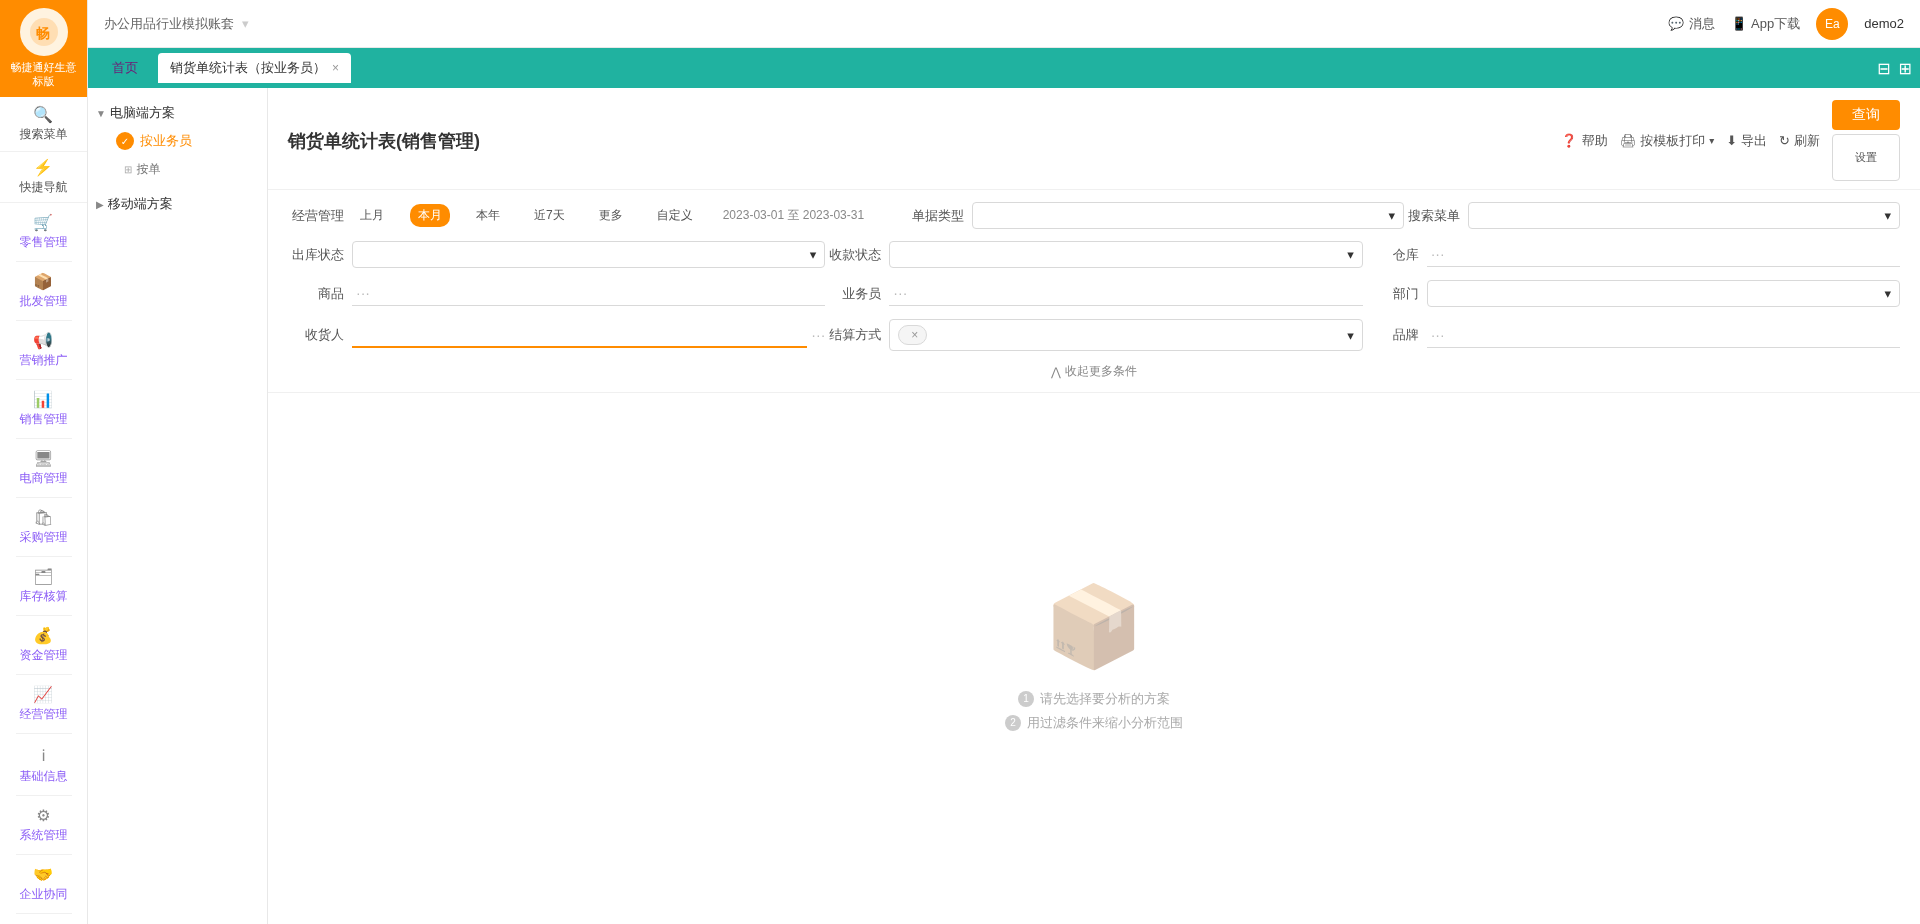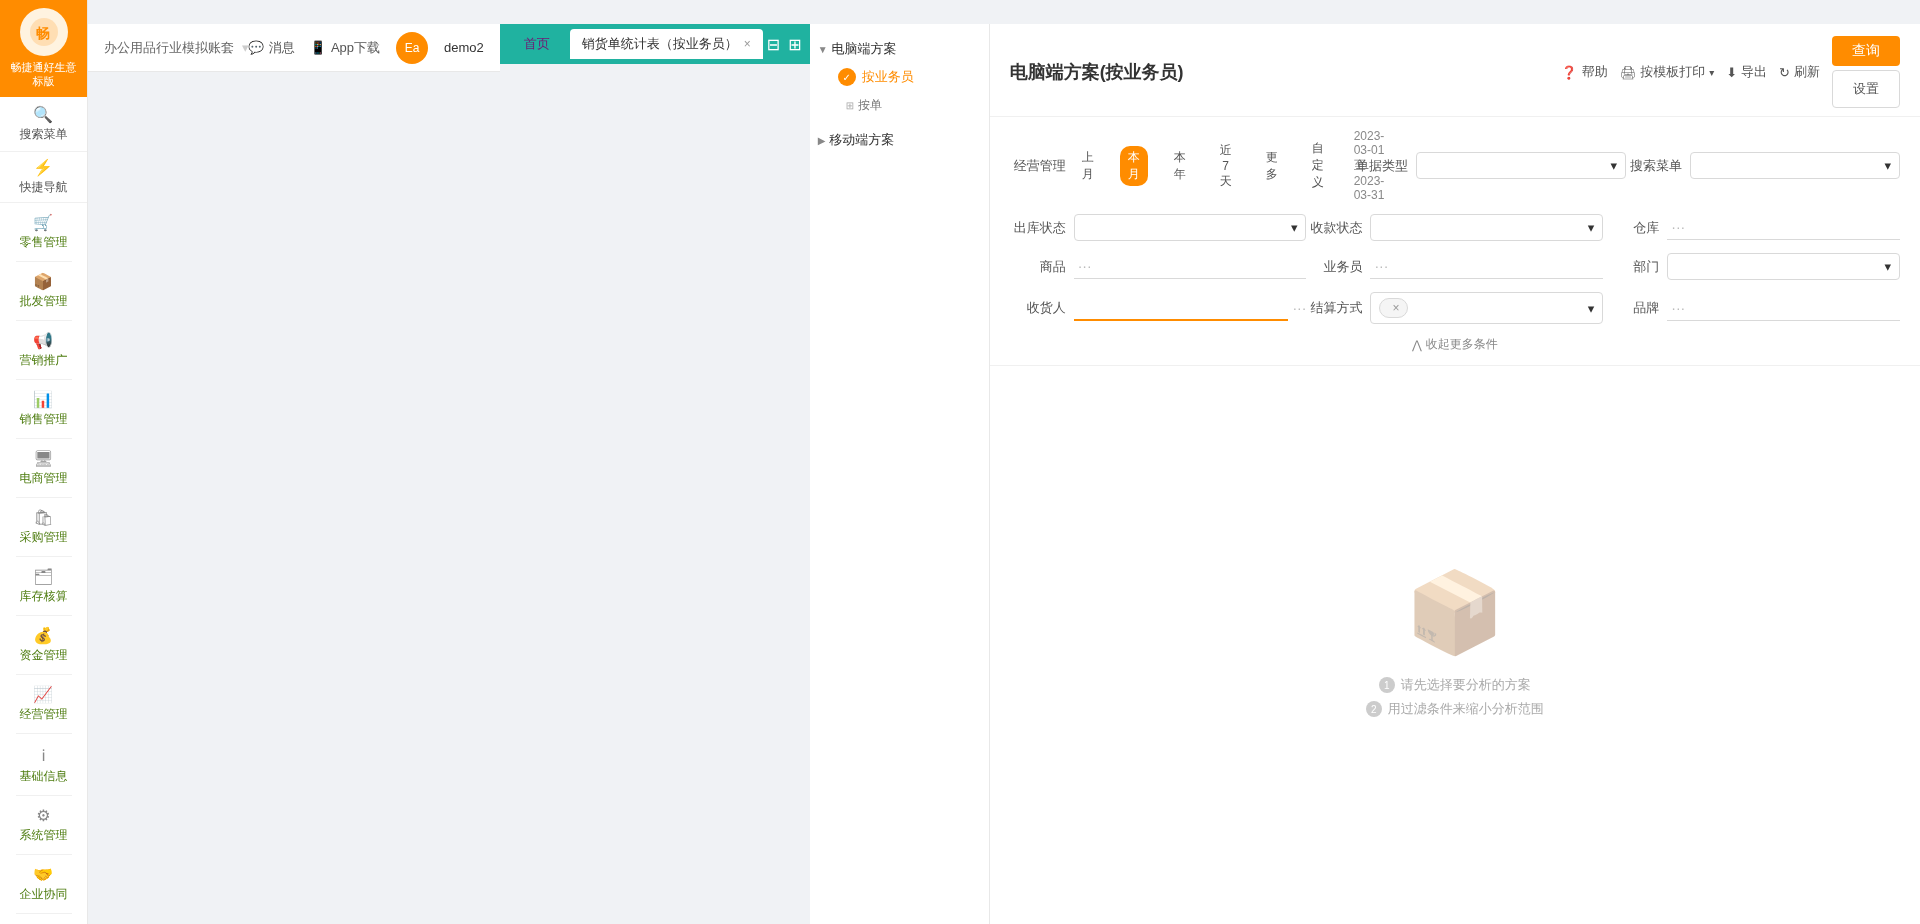--- a/index.html
+++ b/index.html
@@ -8,25 +8,25 @@
     
     .sidebar { width: 88px; background: #fff; display: flex; flex-direction: column; align-items: center; border-right: 1px solid #e8e8e8; flex-shrink: 0; }
     .logo-area { width: 100%; background: #ff8c00; padding: 8px 6px; text-align: center; cursor: pointer; }
     .logo-icon { width: 48px; height: 48px; background: #fff3e0; border-radius: 50%; margin: 0 auto 4px; display: flex; align-items: center; justify-content: center; }
     .logo-icon svg { width: 32px; height: 32px; }
     .logo-text { color: #fff; font-size: 11px; line-height: 1.3; }
     .sidebar-search { width: 100%; padding: 8px 6px; text-align: center; border-bottom: 1px solid #f0f0f0; cursor: pointer; }
     .sidebar-nav { width: 100%; padding: 6px 0; text-align: center; border-bottom: 1px solid #f0f0f0; cursor: pointer; }
     .sidebar-nav-text { font-size: 12px; color: #555; margin-top: 2px; }
     .sidebar-item { width: 100%; padding: 10px 4px; text-align: center; cursor: pointer; border-bottom: 1px solid #f0f0f0; }
-    .sidebar-item-text { font-size: 12px; color: #4d7c0f; }
+    .sidebar-item-text { font-size: 12px; color: #8b5cf6; }
     .sidebar-item-icon { font-size: 16px; color: #888; margin-bottom: 2px; }
 
     
-    .main { flex: 1; display: flex; flex-direction: row; overflow: hidden; margin-top: 24px; }
+    .main { flex: 1; display: flex; flex-direction: column; overflow: hidden; }
 
     
     .top-header { height: 48px; background: #fff; display: flex; align-items: center; justify-content: space-between; padding: 0 16px; border-bottom: 1px solid #e8e8e8; flex-shrink: 0; }
     .top-header-left { display: flex; align-items: center; gap: 8px; }
     .breadcrumb-text { font-size: 13px; color: #666; }
     .breadcrumb-arrow { color: #ccc; }
     .top-header-right { display: flex; align-items: center; gap: 16px; }
     .header-action { display: flex; align-items: center; gap: 4px; font-size: 13px; color: #555; cursor: pointer; }
     .avatar { width: 32px; height: 32px; border-radius: 50%; background: #ff8c00; display: flex; align-items: center; justify-content: center; color: #fff; font-size: 12px; overflow: hidden; }
 
@@ -54,21 +54,21 @@
     .scheme-item-dot { width: 18px; height: 18px; border-radius: 50%; background: #ff8c00; display: flex; align-items: center; justify-content: center; color: #fff; font-size: 10px; flex-shrink: 0; }
     .scheme-sub-item { padding: 5px 12px 5px 36px; font-size: 12px; color: #777; cursor: pointer; display: flex; align-items: center; gap: 4px; }
 
     
     .right-content { flex: 1; display: flex; flex-direction: column; overflow: hidden; }
     .page-header { background: #fff; padding: 12px 20px 8px; border-bottom: 1px solid #f0f0f0; display: flex; align-items: center; justify-content: space-between; flex-shrink: 0; }
     .page-title { font-size: 18px; font-weight: 600; color: #333; }
     .page-actions { display: flex; align-items: center; gap: 12px; }
     .page-action-btn { display: flex; align-items: center; gap: 4px; font-size: 13px; color: #555; cursor: pointer; }
     .query-btn { background: #ff8c00; color: #fff; border: none; padding: 6px 20px; border-radius: 4px; cursor: pointer; font-size: 14px; }
-    .settings-btn { border: 1px solid #d9d9d9; background: #fff; color: #555; padding: 9px 16px; border-radius: 4px; cursor: pointer; font-size: 13px; display: block; text-align: center; }
+    .settings-btn { border: 1px solid #d9d9d9; background: #fff; color: #555; padding: 15px 16px; border-radius: 4px; cursor: pointer; font-size: 11px; display: block; text-align: center; }
 
     
     .filter-area { background: #fff; padding: 12px 20px; border-bottom: 1px solid #f0f0f0; flex-shrink: 0; }
     .filter-row { display: flex; align-items: center; gap: 0; margin-bottom: 12px; }
     .filter-row:last-child { margin-bottom: 0; }
     .filter-item { display: flex; align-items: center; flex: 1; min-width: 0; }
     .filter-label { color: #555; font-size: 13px; white-space: nowrap; margin-right: 8px; min-width: 56px; text-align: right; }
     .filter-input { flex: 1; border: none; border-bottom: 1px solid #d9d9d9; padding: 4px 0; font-size: 13px; color: #333; outline: none; background: transparent; }
     .filter-select { flex: 1; border: 1px solid #d9d9d9; border-radius: 4px; padding: 5px 8px; font-size: 13px; color: #333; outline: none; background: #fff; display: flex; align-items: center; justify-content: space-between; cursor: pointer; }
     .filter-dots { color: #bbb; font-size: 14px; margin-left: 4px; cursor: pointer; }
@@ -218,21 +218,21 @@
         <div class="scheme-group-header">
           <span class="triangle">▶</span>
           <span>移动端方案</span>
         </div>
       </div>
     </div>
 
     <div class="right-content">
 
       <div class="page-header">
-        <h1 class="page-title">电脑端方案(按业务员)</h1>
+        <h1 class="page-title">销货单统计表(销售管理)</h1>
         <div class="page-actions">
           <div class="page-action-btn">
             <span>❓</span>
             <span>帮助</span>
           </div>
           <div class="page-action-btn">
             <span>🖨</span>
             <span>按模板打印</span>
             <span style="font-size:10px;">▾</span>
           </div>

